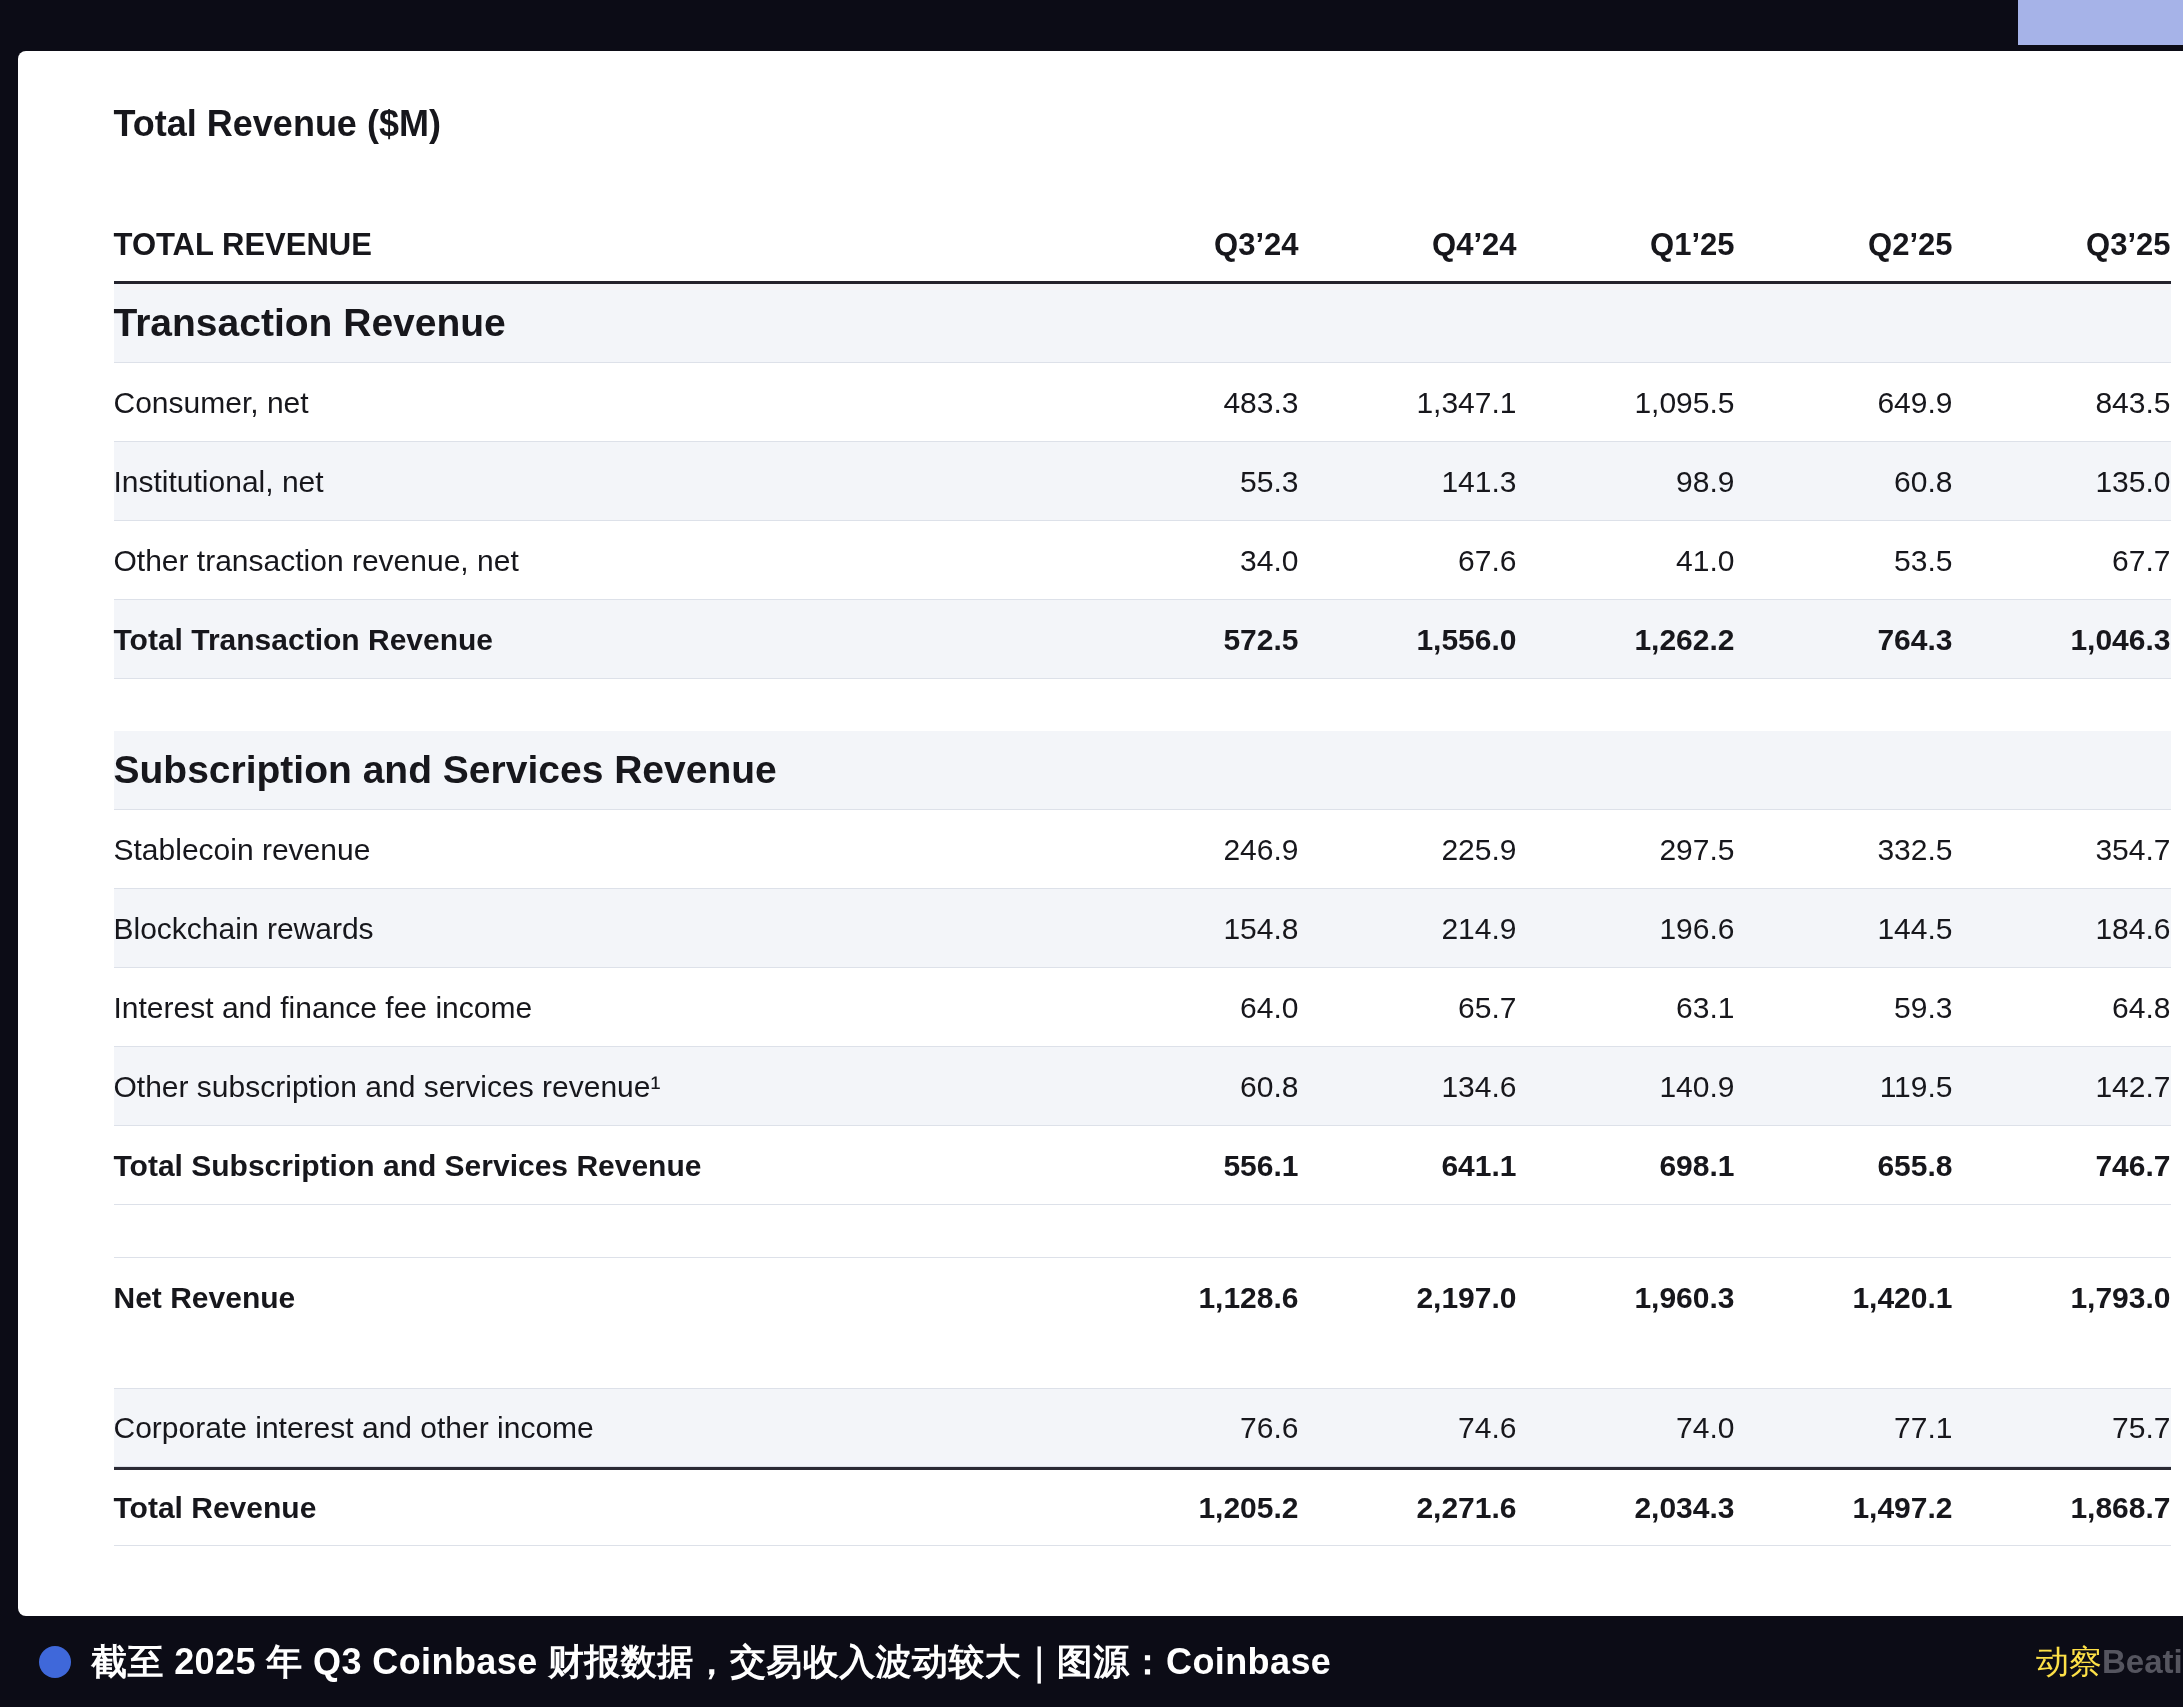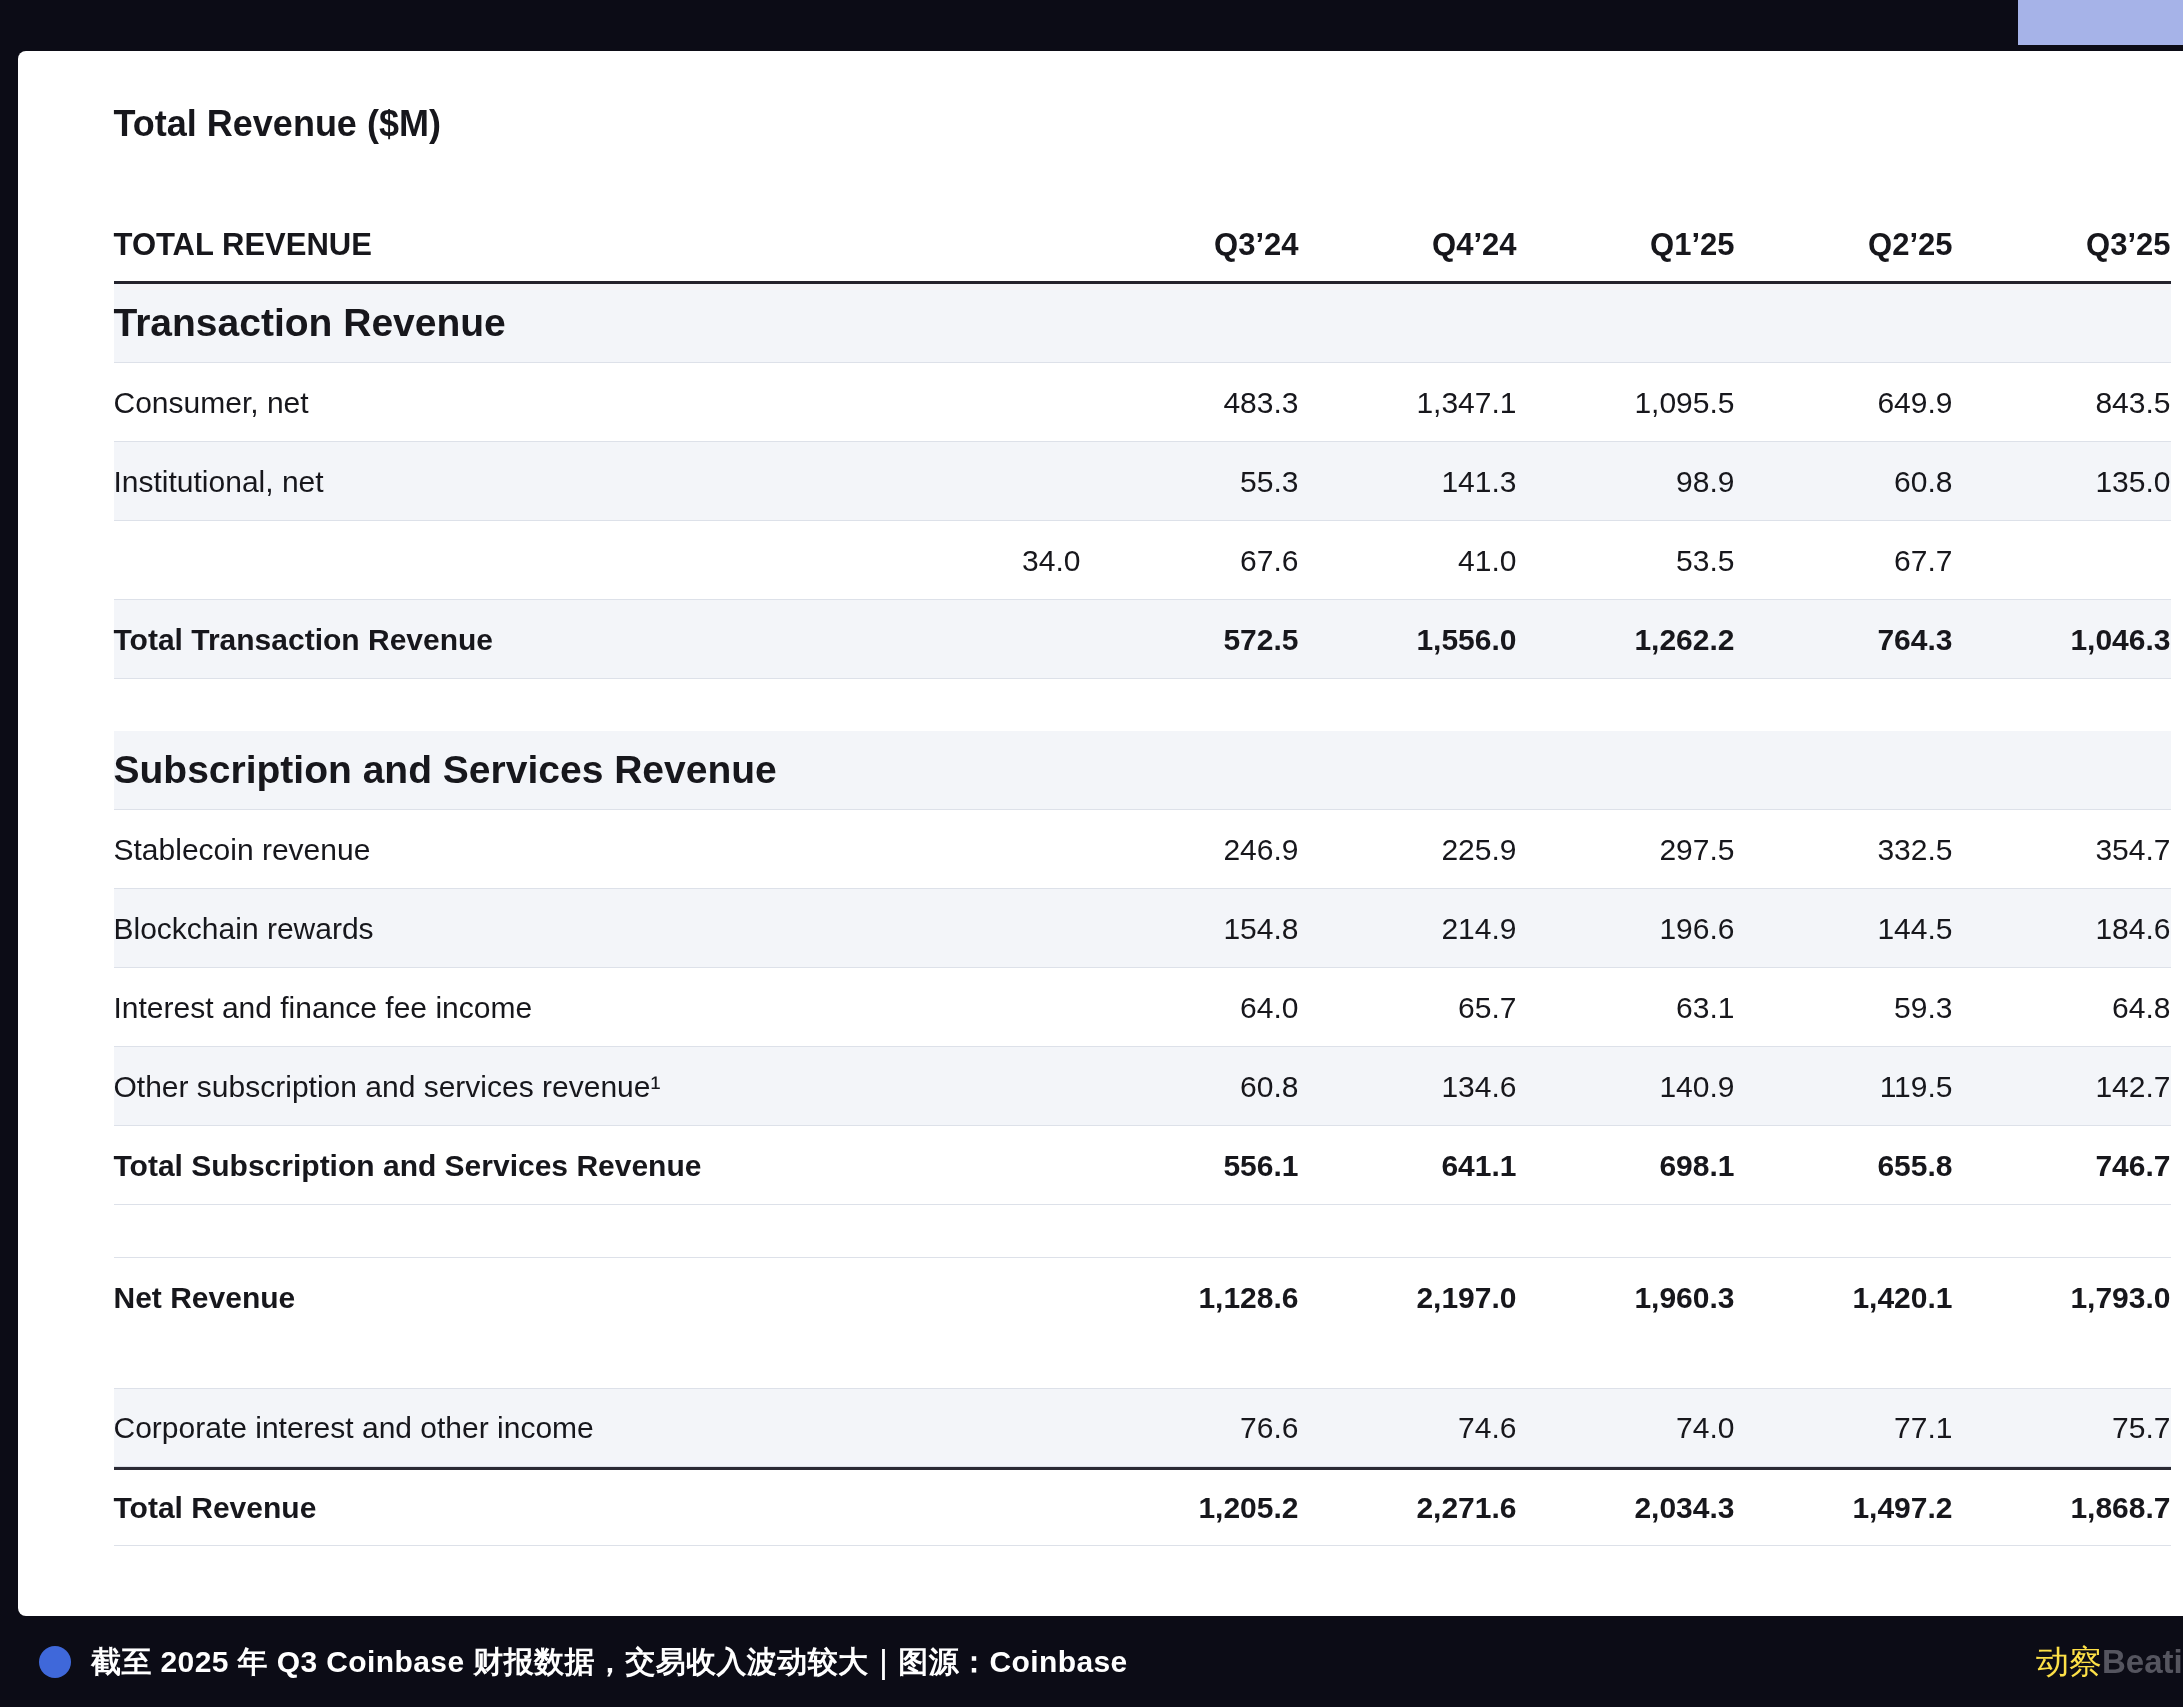--- a/index.html
+++ b/index.html
@@ -80,21 +80,21 @@
     width: 2271px; height: 92px;
     display: flex; align-items: center;
     padding: 0 48px 0 39px;
   }
   .bullet {
     width: 32px; height: 32px; border-radius: 50%;
     background: var(--accent);
     margin-right: 20px; flex: 0 0 auto;
   }
   .caption {
-    font-size: 30px; font-weight: 700; color: #ffffff;
+    font-size: 36px; font-weight: 700; color: #ffffff;
     letter-spacing: 0.4px; white-space: nowrap;
   }
   .watermark { margin-left: auto; font-size: 33px; white-space: nowrap; }
   .wm1 { color: #fde047; font-weight: 400; }
   .wm2 { color: #55555f; font-weight: 800; }
 </style>
 </head>
 <body>
 
 <div class="page">
@@ -137,20 +137,21 @@
       <div class="trow stripe">
         <div class="cell label">Institutional, net</div>
         <div class="cell num">55.3</div>
         <div class="cell num">141.3</div>
         <div class="cell num">98.9</div>
         <div class="cell num">60.8</div>
         <div class="cell num">135.0</div>
       </div>
 
       <div class="trow">
+        <div class="cell label">Other transaction revenue, net</div>
         <div class="cell num">34.0</div>
         <div class="cell num">67.6</div>
         <div class="cell num">41.0</div>
         <div class="cell num">53.5</div>
         <div class="cell num">67.7</div>
       </div>
 
       <div class="trow total stripe">
         <div class="cell label">Total Transaction Revenue</div>
         <div class="cell num">572.5</div>

